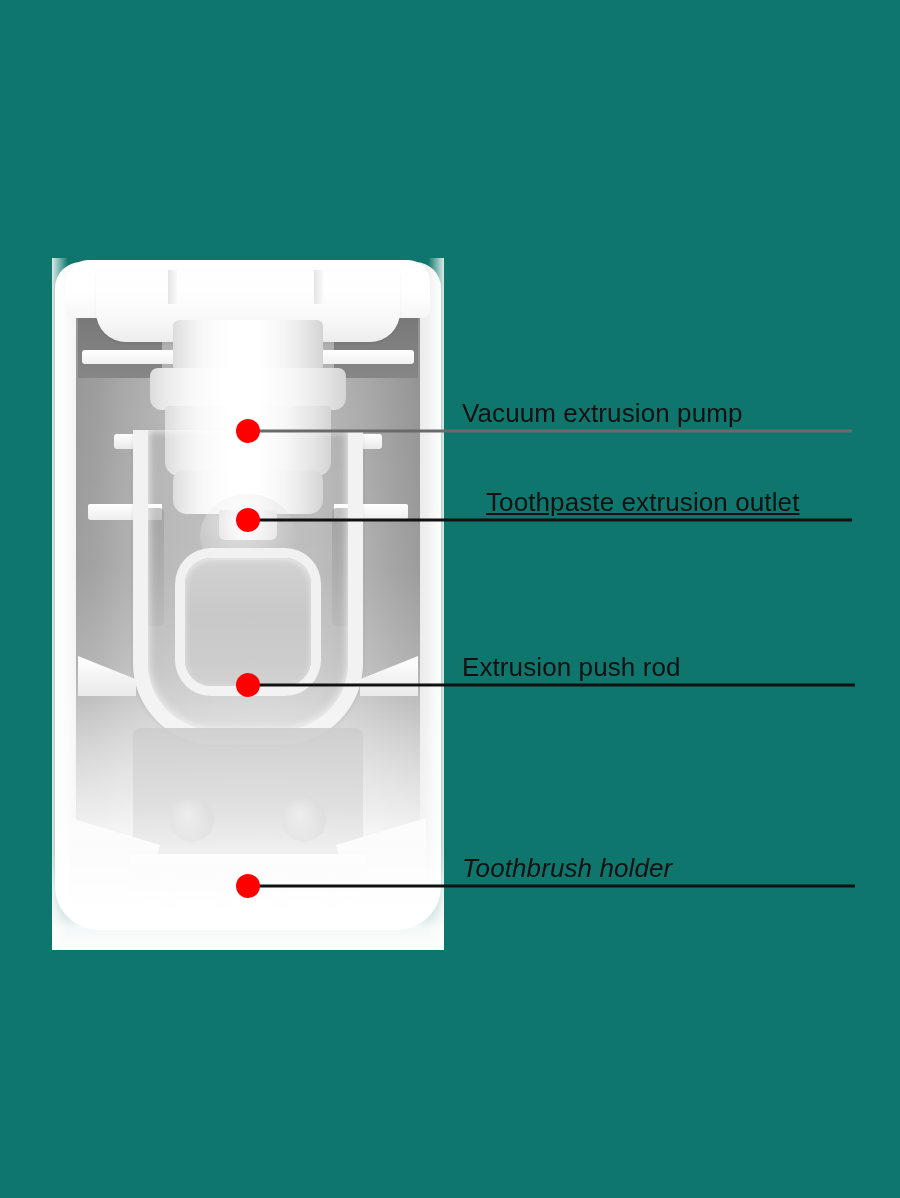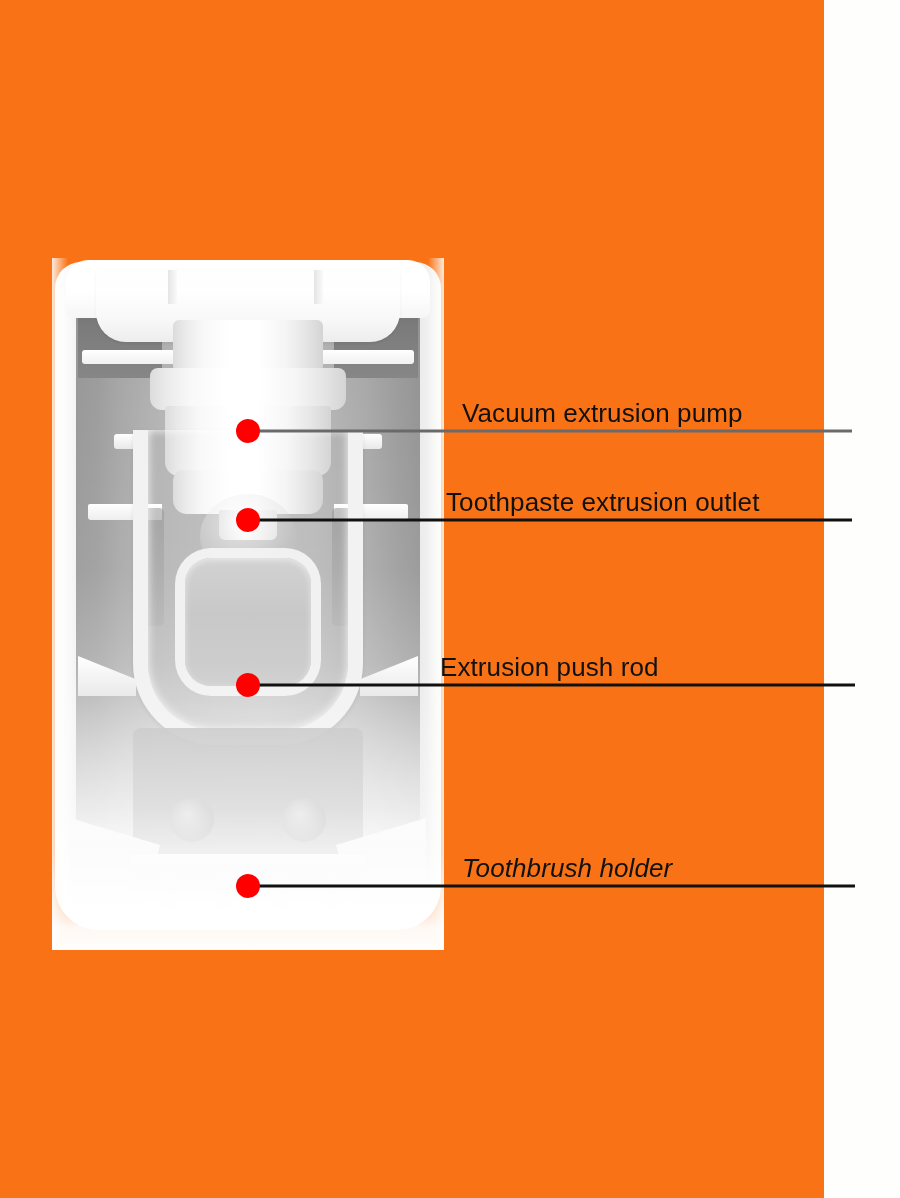--- a/index.html
+++ b/index.html
@@ -12,23 +12,23 @@
     height: 1198px;
     background: #fefefc;
     font-family: "Liberation Sans", "DejaVu Sans", sans-serif;
     overflow: hidden;
     position: relative;
   }
 
   #stage {
     position: absolute;
     left: 0; top: 0;
-    width: 824px;
+    width: 900px;
     height: 1198px;
-    background: #f97316;
+    background: #0f766e;
   }
 
   
   #product {
     position: absolute;
     left: 52px;
     top: 258px;
     width: 392px;
     height: 690px;
   }
@@ -438,27 +438,27 @@
 
   <div class="callout">
     <div class="leader grey" style="left:248px; top:431px; width:604px;"></div>
     <div class="dot" style="left:248px; top:431px;"></div>
     <div class="callout-label" style="left:462px; top:428px;">Vacuum extrusion pump</div>
   </div>
 
   <div class="callout">
     <div class="leader" style="left:248px; top:520px; width:604px;"></div>
     <div class="dot" style="left:248px; top:520px;"></div>
-    <div class="callout-label" style="left:446px; top:517px;">Toothpaste extrusion outlet</div>
+    <div class="callout-label" style="left:486px; top:517px;text-decoration:underline;">Toothpaste extrusion outlet</div>
   </div>
 
   <div class="callout">
     <div class="leader" style="left:248px; top:685px; width:607px;"></div>
     <div class="dot" style="left:248px; top:685px;"></div>
-    <div class="callout-label" style="left:440px; top:682px;">Extrusion push rod</div>
+    <div class="callout-label" style="left:462px; top:682px;">Extrusion push rod</div>
   </div>
 
   <div class="callout">
     <div class="leader" style="left:248px; top:886px; width:607px;"></div>
     <div class="dot" style="left:248px; top:886px;"></div>
     <div class="callout-label" style="left:462px; top:883px;font-style:italic;">Toothbrush holder</div>
   </div>
 
 </div>
 

